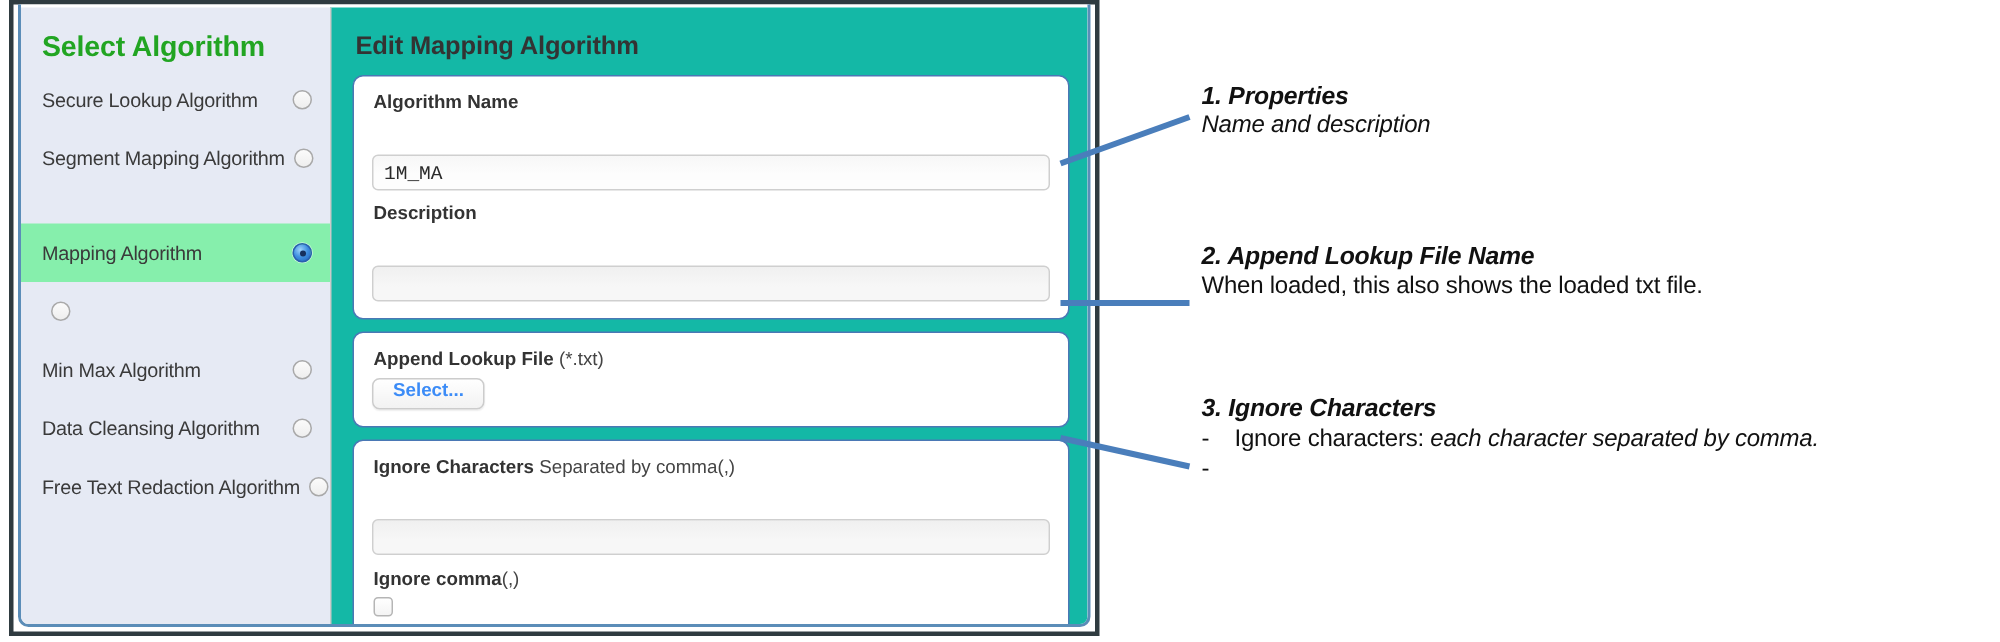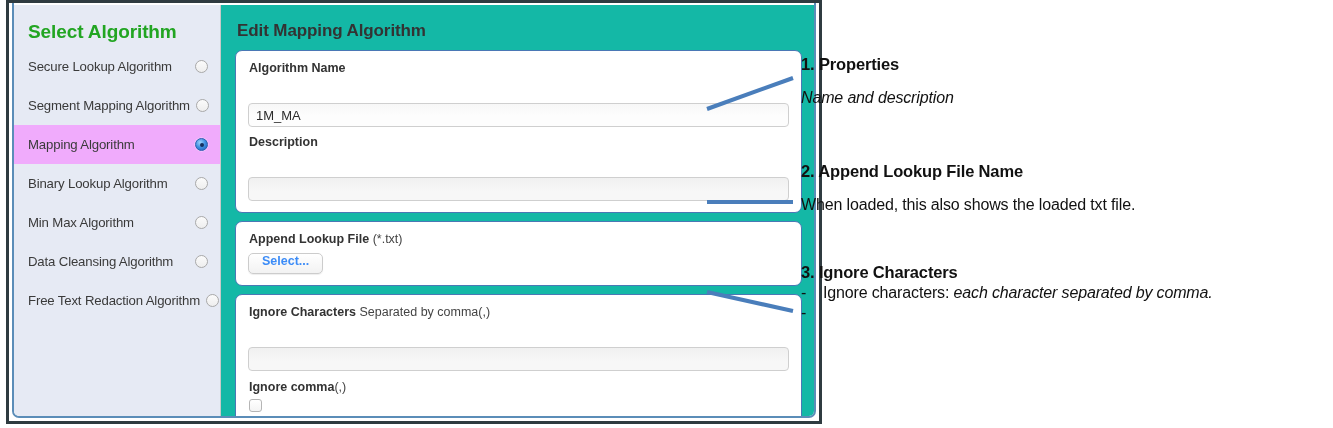--- a/index.html
+++ b/index.html
@@ -14,21 +14,21 @@
     overflow: hidden;
     font-family: "Liberation Sans", sans-serif;
     -webkit-font-smoothing: antialiased;
   }
 
   
   #app-window {
     position: absolute;
     left: 6px;
     top: 0px;
-    width: 816px;
+    width: 727px;
     height: 424px;
     box-sizing: border-box;
     border: 3px solid #2f3b40;
     background: #ffffff;
     overflow: hidden;
     z-index: 2;
   }
   #app-window-inner {
     position: absolute;
     left: 3px;
@@ -67,21 +67,22 @@
   .algo-item {
     height: 39px;
     display: flex;
     align-items: center;
     padding: 0 12px 0 14px;
     box-sizing: border-box;
     font-size: 13.2px;
     color: #3a3a3a;
   }
   .algo-item.selected {
-    background: #f0abfc;
+    background: #86efac;
+    margin-top: 24px;
   }
   .algo-item .algo-label {
     flex: 1 1 auto;
     white-space: nowrap;
     letter-spacing: -0.15px;
   }
   .radio {
     flex: 0 0 auto;
     width: 13px;
     height: 13px;
@@ -145,21 +146,21 @@
   }
   .text-input {
     display: block;
     width: 100%;
     height: 24px;
     box-sizing: border-box;
     border: 1px solid #cfcfcf;
     border-radius: 4px;
     background: #fdfdfd;
     background: linear-gradient(#f7f7f7, #fdfdfd 55%);
-    font-family: Liberation Sans, sans-serif;
+    font-family: Liberation Mono, monospace;
     font-size: 13px;
     color: #2b2b2b;
     padding: 0 7px;
     outline: none;
     margin-bottom: 8px;
     margin-top: 28px;
   }
   .text-input.empty {
     background: linear-gradient(#f0f0f0, #f7f7f7 60%);
   }
@@ -226,25 +227,26 @@
     position: absolute;
     z-index: 4;
     color: #111111;
     font-family: "Liberation Sans", sans-serif;
   }
   .ann-title {
     font-size: 16.5px;
     font-weight: bold;
     letter-spacing: -0.15px;
     white-space: nowrap;
+    font-style: italic;
   }
   .ann-sub {
     font-size: 16px;
     white-space: nowrap;
-    margin-top: 15px;
+    margin-top: 1px;
     letter-spacing: -0.15px;
   }
   .ann-sub.italic { font-style: italic; }
   .ann-bullet {
     display: flex;
     font-size: 16px;
     white-space: nowrap;
     letter-spacing: -0.15px;
     margin-top: 2px;
   }
@@ -276,21 +278,20 @@
           <span class="algo-label">Segment Mapping Algorithm</span>
           <span class="radio"></span>
         </div>
 
         <div class="algo-item selected">
           <span class="algo-label">Mapping Algorithm</span>
           <span class="radio checked"></span>
         </div>
 
         <div class="algo-item">
-          <span class="algo-label">Binary Lookup Algorithm</span>
           <span class="radio"></span>
         </div>
 
 
         <div class="algo-item">
           <span class="algo-label">Min Max Algorithm</span>
           <span class="radio"></span>
         </div>
 
         <div class="algo-item">

